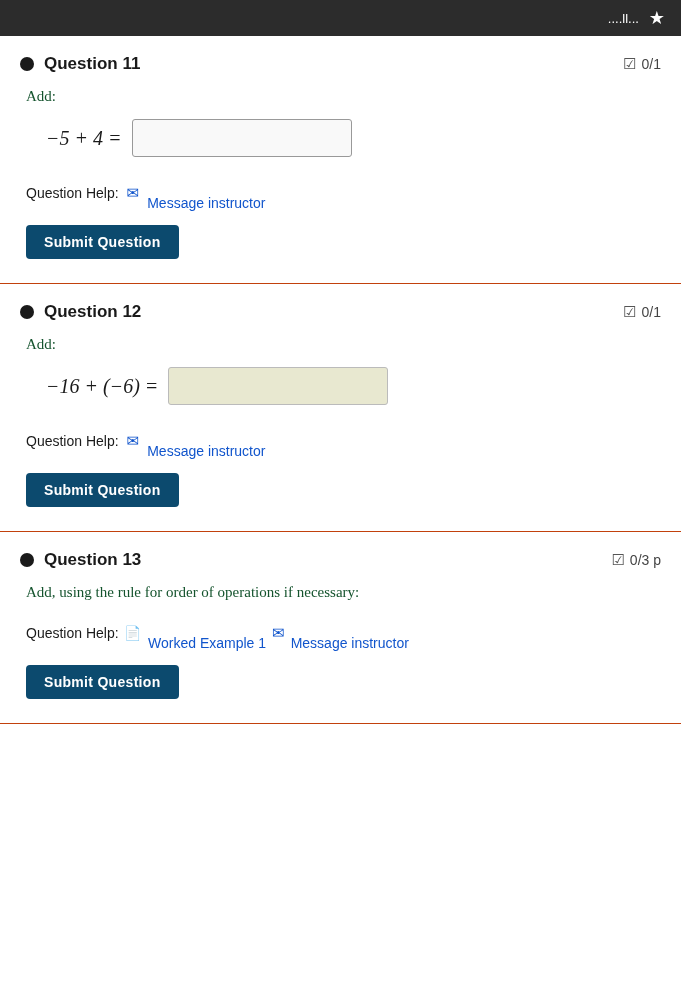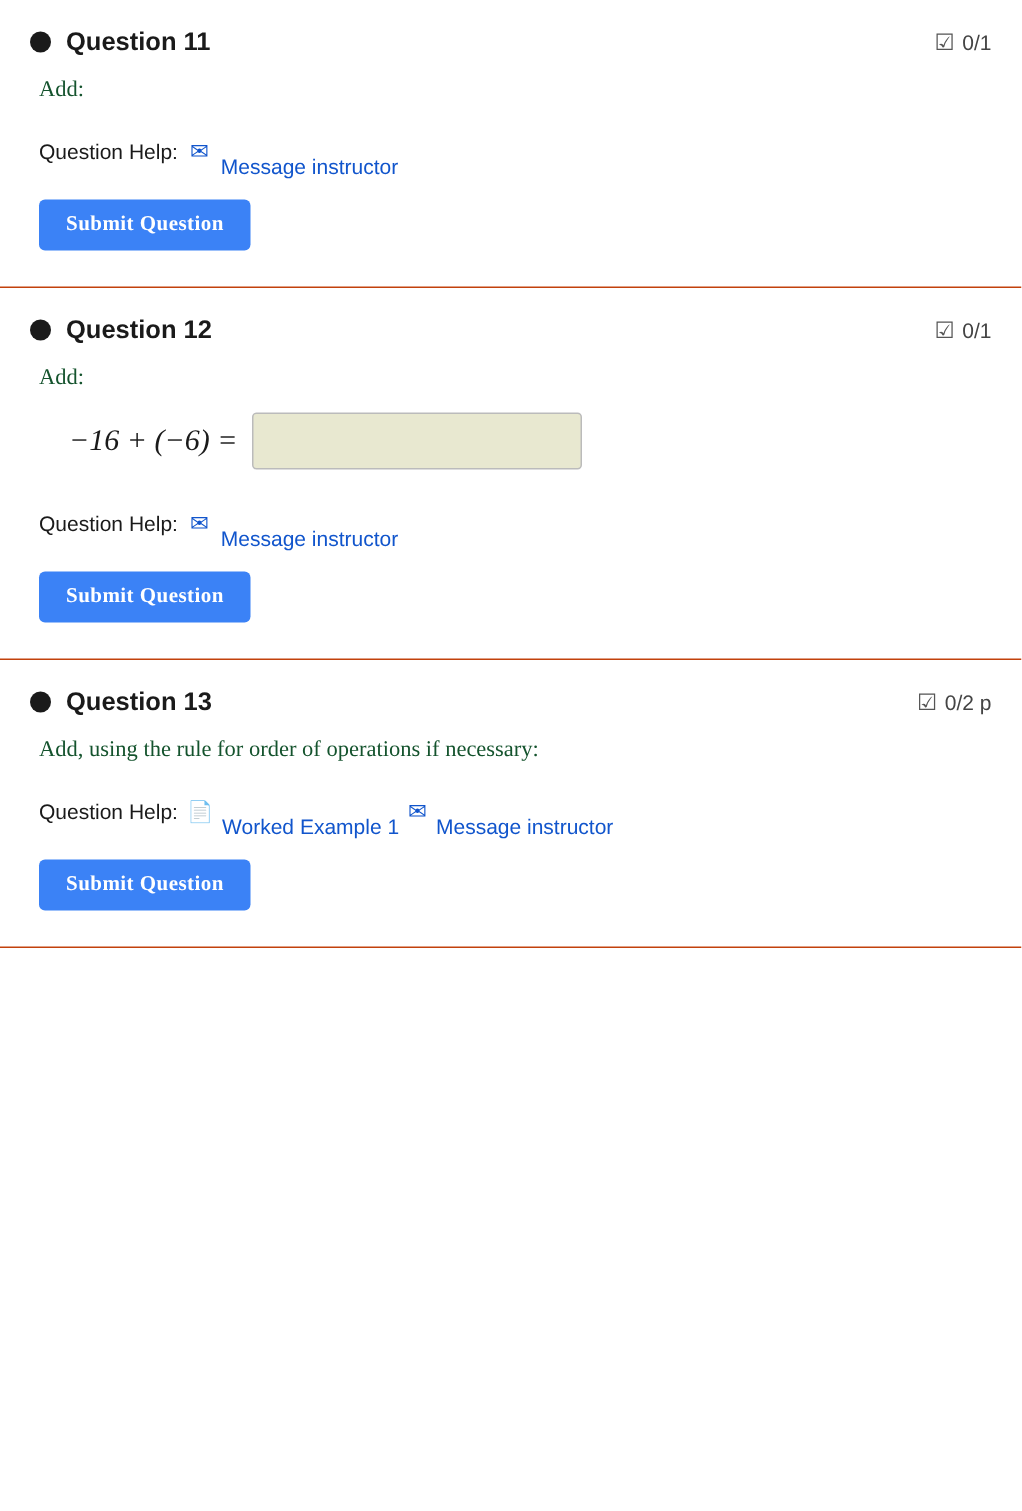--- a/index.html
+++ b/index.html
@@ -160,26 +160,26 @@
       font-size: 15px;
       color: #1155cc;
     }
 
     .doc-icon {
       font-size: 14px;
       color: #444;
     }
 
     .submit-btn {
-      background: #3b82f6;
+      background: #0c4a6e;
       color: #ffffff;
       border: none;
       border-radius: 4px;
       padding: 9px 18px;
-      font-family: Liberation Serif, serif;
+      font-family: Liberation Sans, sans-serif;
       font-size: 14px;
       font-weight: bold;
       cursor: pointer;
       letter-spacing: 0.3px;
     }
 
     .question-13-math {
       margin-left: 20px;
       display: flex;
       align-items: center;
@@ -216,36 +216,44 @@
       font-size: 14px;
       color: #1a1a1a;
       flex-wrap: wrap;
     }
   </style>
 </head>
 <body>
 
 <div class="page-container">
 
+  <div class="top-bar">
+    <span class="top-bar-signal">....ll...</span>
+    <span class="top-bar-star">★</span>
+  </div>
 
   <div class="question-block">
     <div class="question-header">
       <div class="question-title-row">
         <span class="question-dot"></span>
         <span class="question-title">Question 11</span>
       </div>
       <div class="score-badge">
         <span class="score-icon">☑</span>
         <span>0/1</span>
       </div>
     </div>
 
     <div class="question-body">
       <p class="question-instruction">Add:</p>
 
+      <div class="math-row">
+        <span class="math-expression">−5 + 4 =</span>
+        <input class="answer-input" type="text" placeholder="" style="">
+      </div>
 
       <div class="question-help-row">
         <span>Question Help:</span>
         <span class="mail-icon">✉</span>
         <a class="help-link">Message instructor</a>
       </div>
 
       <button class="submit-btn">Submit Question</button>
     </div>
   </div>
@@ -281,21 +289,21 @@
   </div>
 
   <div class="question-block">
     <div class="question-header">
       <div class="question-title-row">
         <span class="question-dot"></span>
         <span class="question-title">Question 13</span>
       </div>
       <div class="score-badge">
         <span class="score-icon">☑</span>
-        <span>0/2 p</span>
+        <span>0/3 p</span>
       </div>
     </div>
 
     <div class="question-body">
       <p class="question-instruction">Add, using the rule for order of operations if necessary:</p>
 
 
       <div class="help-row-multi">
         <span>Question Help:</span>
         <span class="doc-icon">📄</span>

